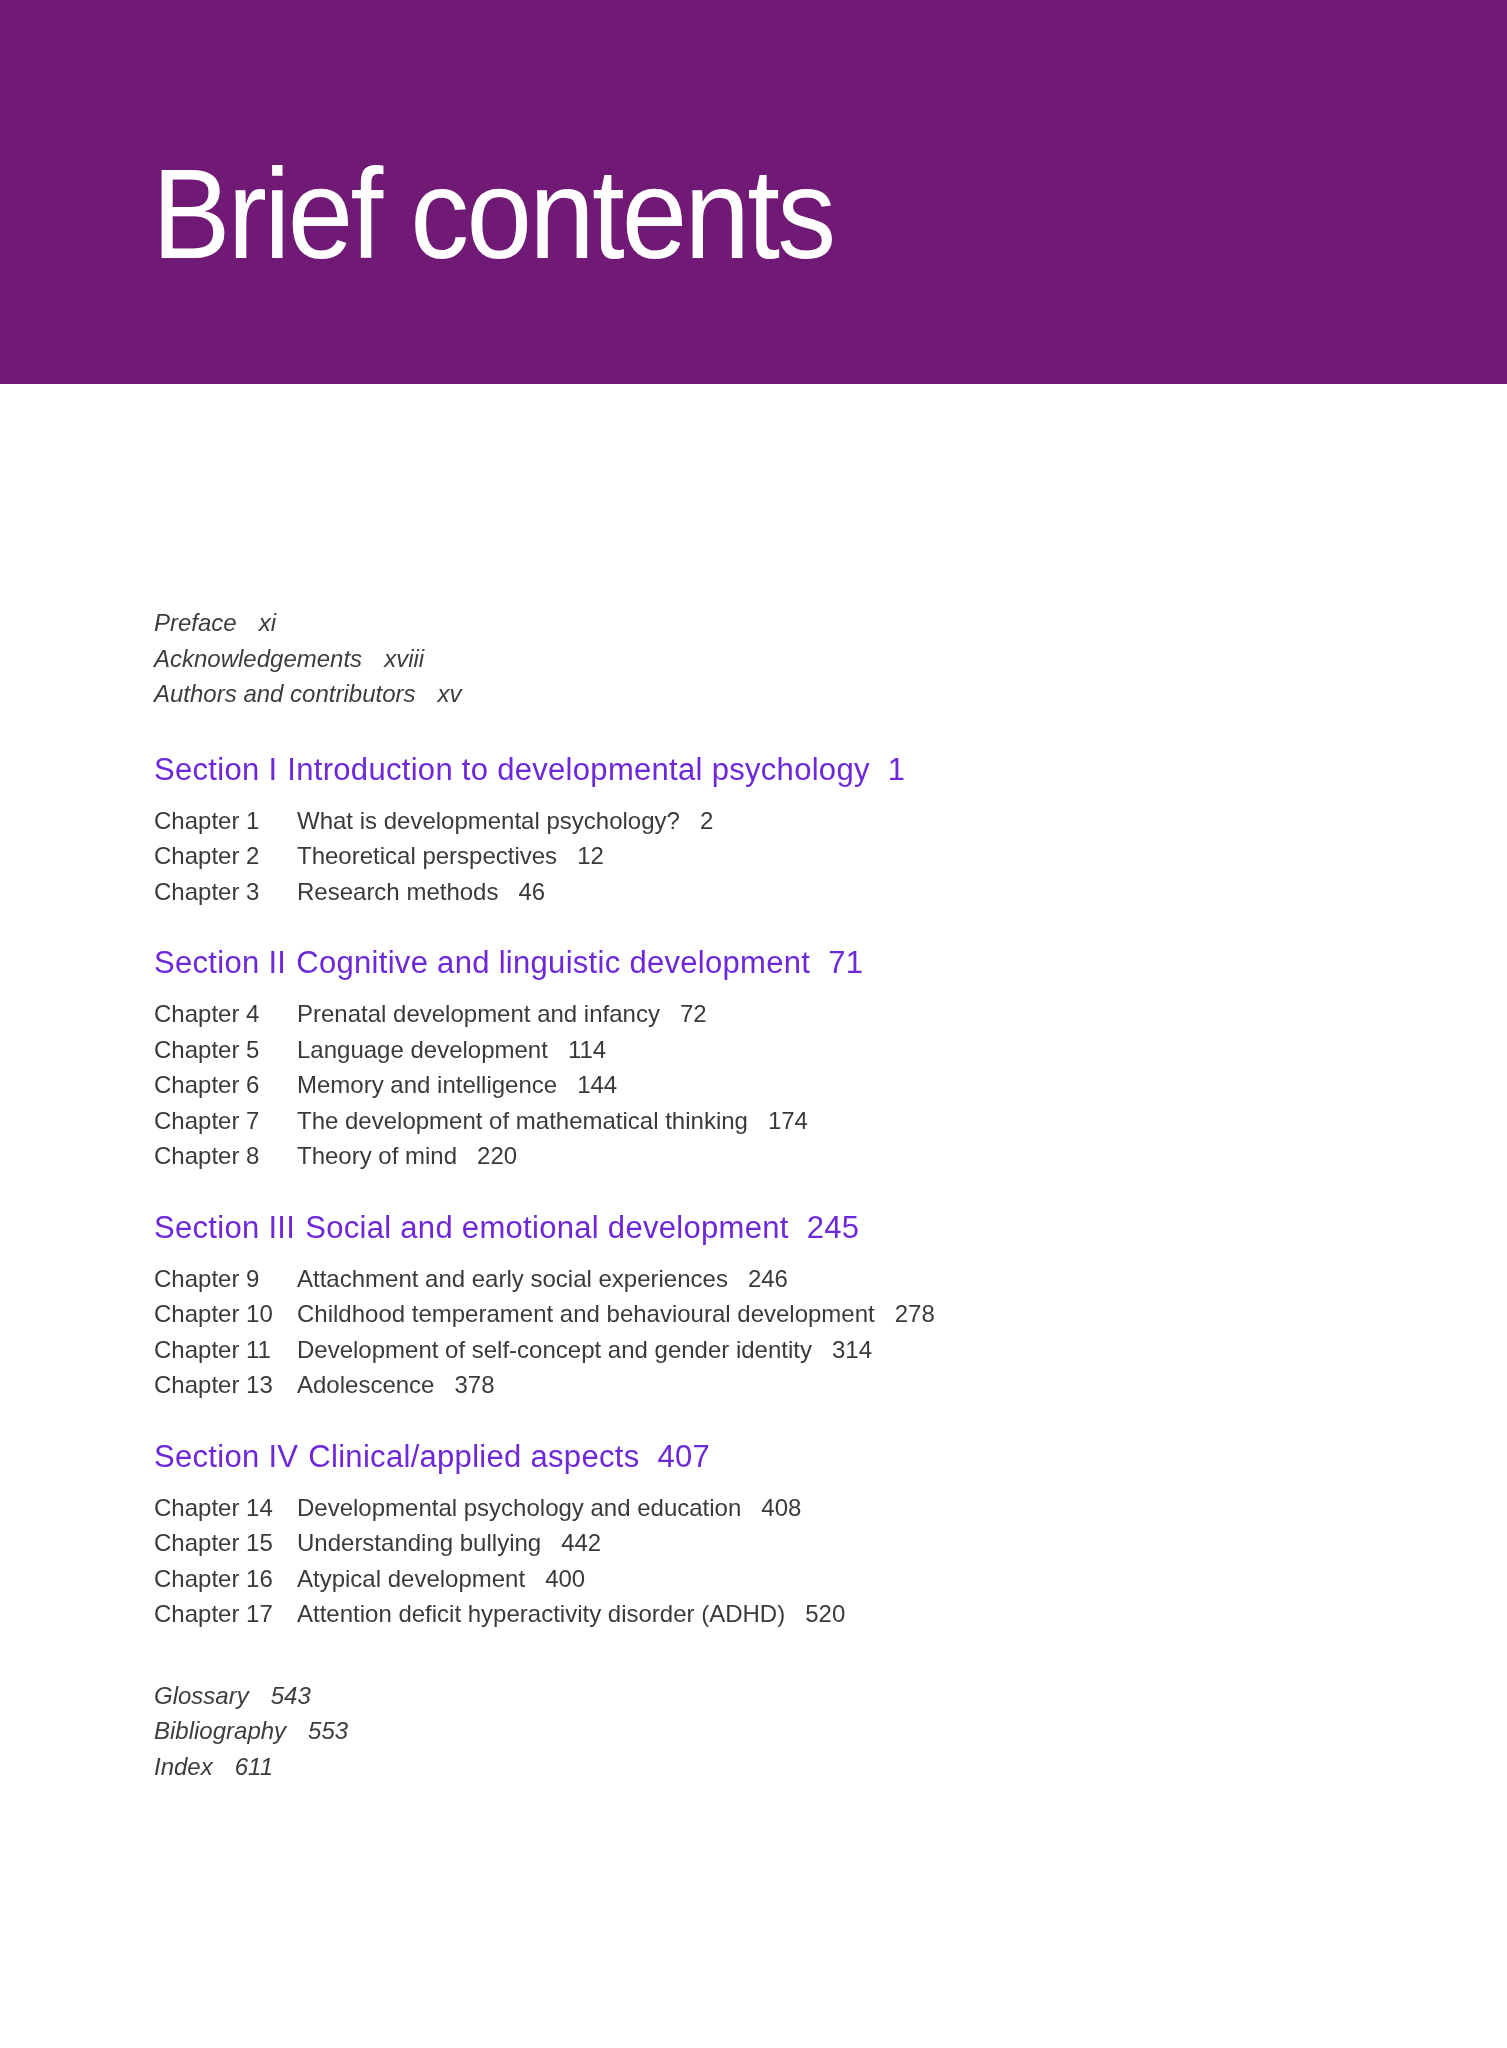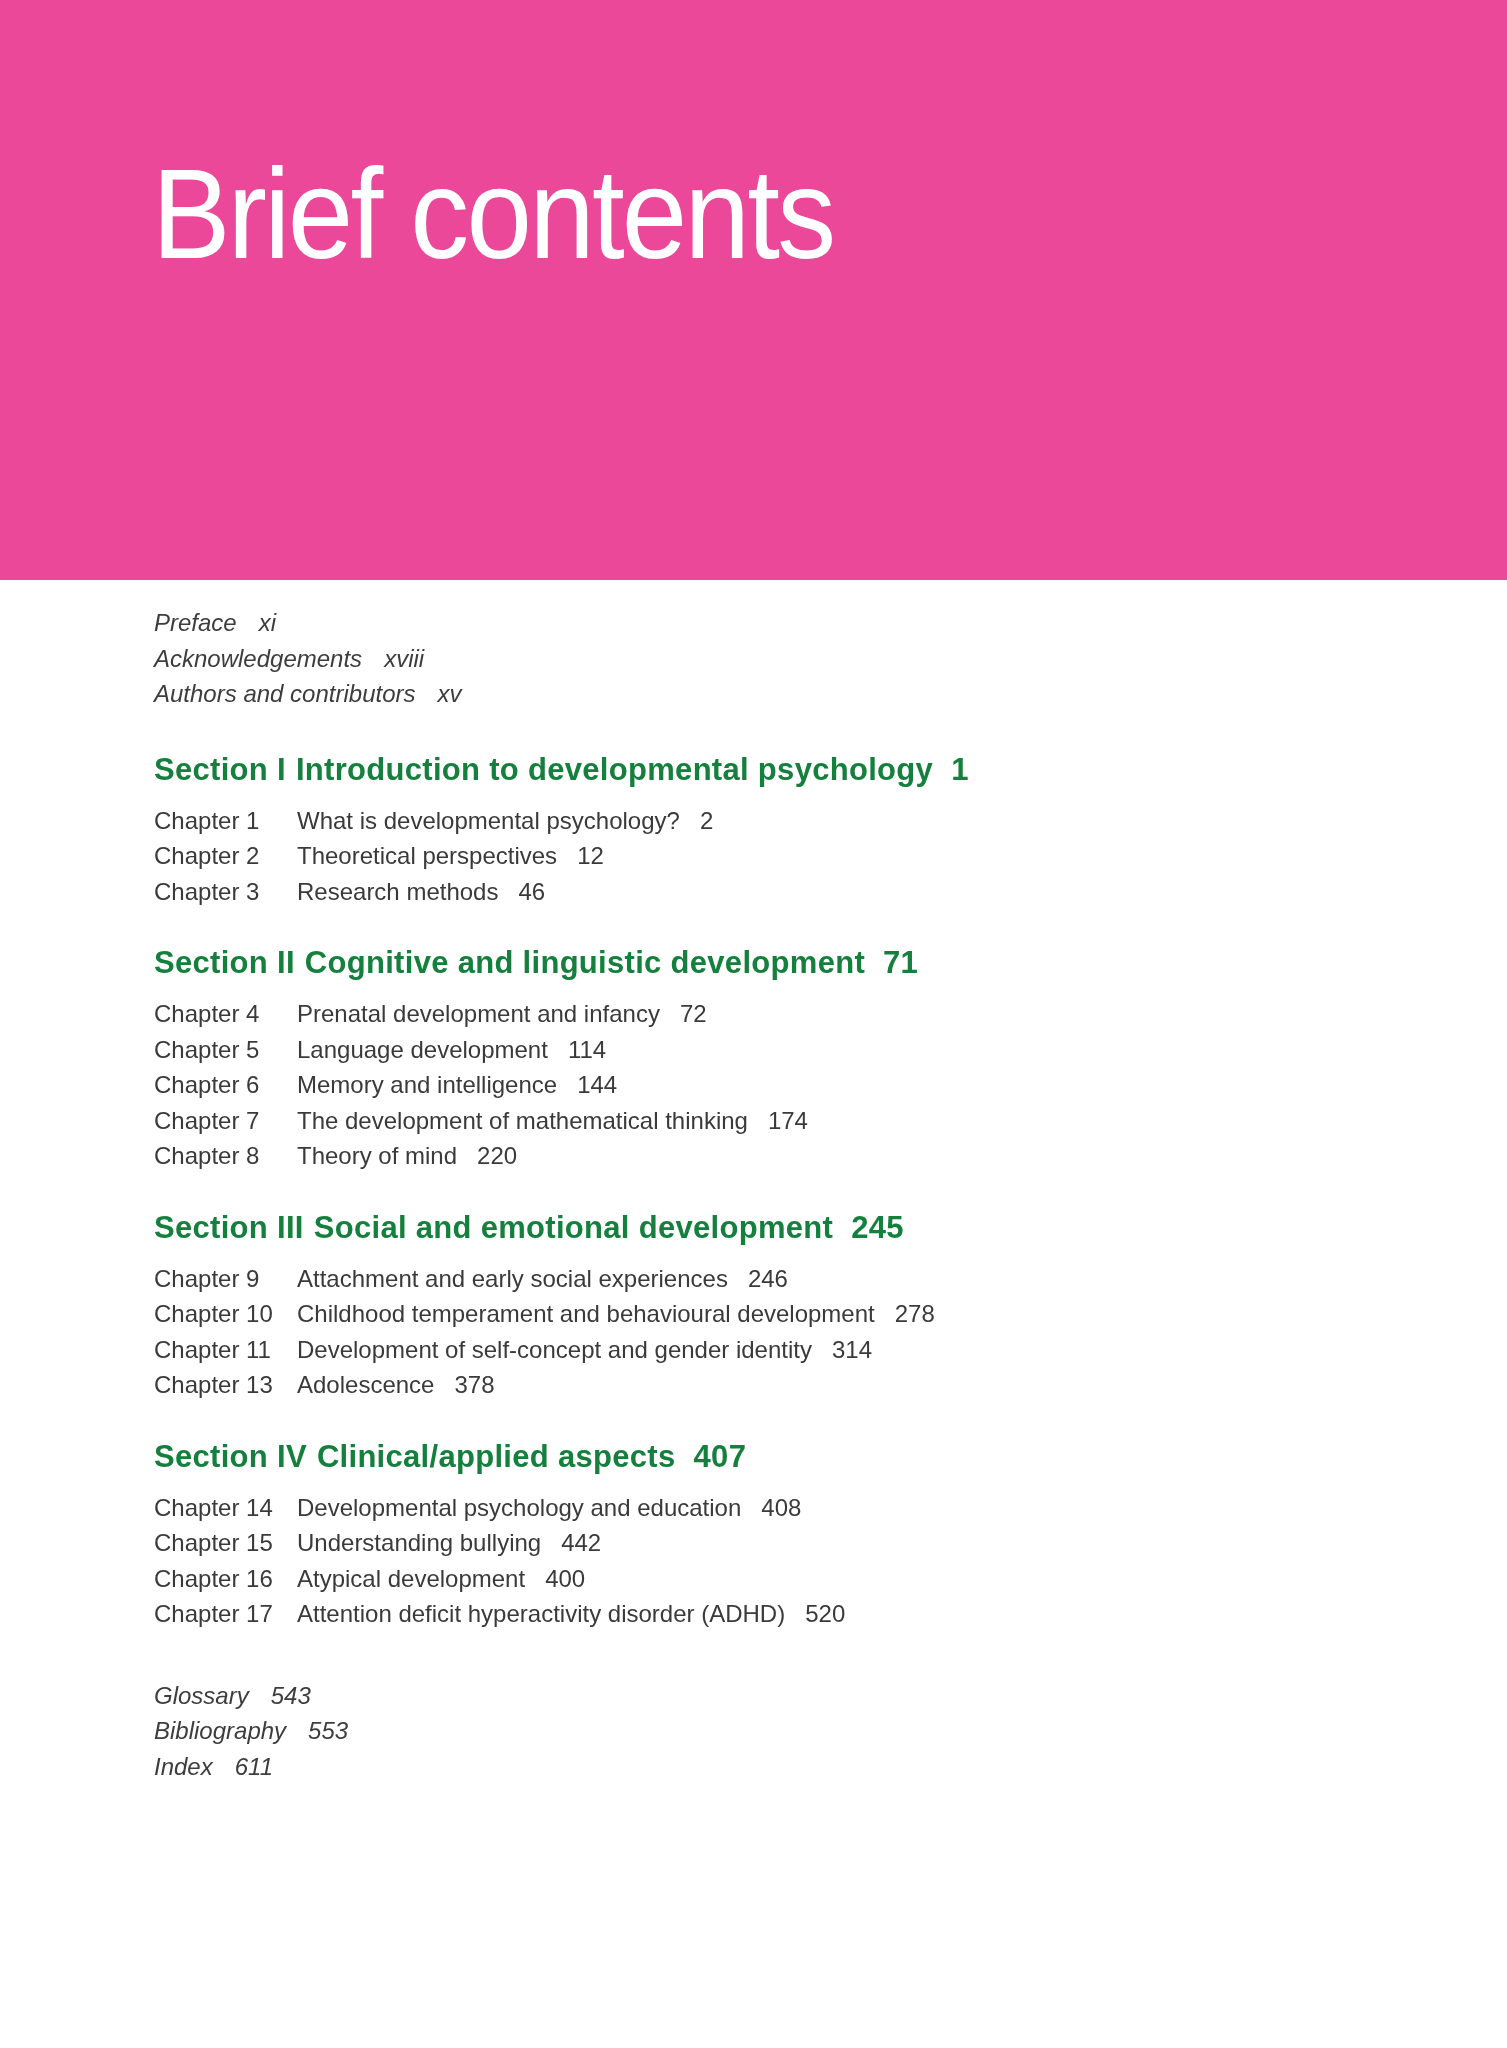--- a/index.html
+++ b/index.html
@@ -1,39 +1,39 @@
 <!DOCTYPE html>
 <html><head>
 <meta charset="utf-8">
 <style>
   html, body { margin: 0; padding: 0; }
   body {
     width: 1507px; height: 2048px; background: #ffffff; position: relative; overflow: hidden;
     font-family: "Liberation Sans", sans-serif; color: #3a3a3a;
   }
   .banner {
-    position: absolute; left: 0; top: 0; width: 1507px; height: 580px;
-    background: #ec4899;
+    position: absolute; left: 0; top: 0; width: 1507px; height: 384px;
+    background: #701a75;
   }
   .banner-title {
     position: absolute; left: 152px; top: 150px; margin: 0;
     font-family: "Liberation Sans", sans-serif; font-weight: 300;
     font-size: 128px; line-height: 1; color: #ffffff; letter-spacing: -3px;
     transform: scaleX(0.92); transform-origin: left center;
   }
   .content { position: absolute; left: 154px; top: 605px; width: 1200px; }
   .front-list, .back-list { list-style: none; margin: 0; padding: 0; }
   .front-list li, .back-list li {
     font-style: italic; font-size: 24px; line-height: 35.5px; color: #3d3d3d;
     white-space: nowrap;
   }
   .pg { margin-left: 22px; }
   .section { margin-top: 0; }
   .section-heading {
-    margin: 0; font-weight: bold; font-size: 31px; color: #15803d;
+    margin: 0; font-weight: normal; font-size: 31px; color: #6d28d9;
     letter-spacing: 0.3px; line-height: 1;
   }
   .section-heading .sec-num { margin-right: 10px; }
   .section-heading .sec-page { margin-left: 18px; }
   .chapter-list { list-style: none; margin: 0; padding: 0; }
   .chapter-list li {
     font-size: 24px; line-height: 35.5px; color: #3a3a3a; white-space: nowrap;
     display: flex;
   }
   .ch-label { display: inline-block; width: 143px; flex: 0 0 143px; }

